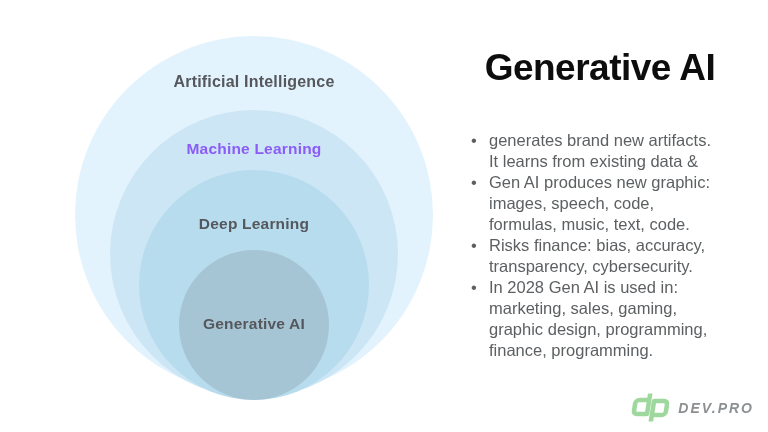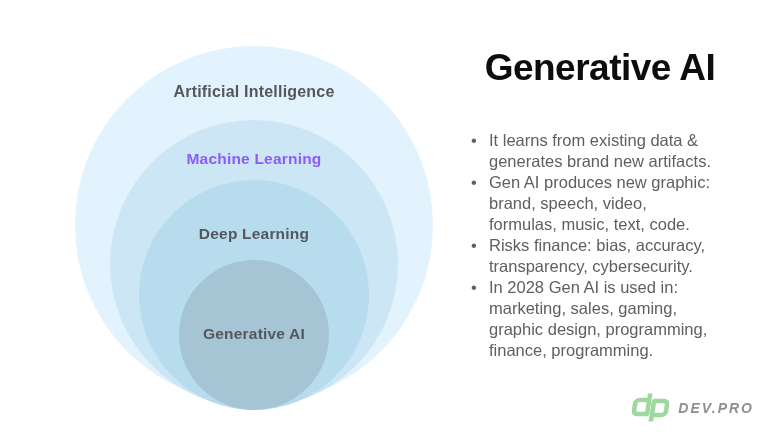--- a/index.html
+++ b/index.html
@@ -6,21 +6,21 @@
   .slide {
     position: relative;
     width: 768px;
     height: 432px;
     background: #ffffff;
     overflow: hidden;
     font-family: "Liberation Sans", sans-serif;
   }
 
   
-  .diagram { position: absolute; left: 0; top: 12px; width: 440px; height: 372px; }
+  .diagram { position: absolute; left: 0; top: 2px; width: 440px; height: 372px; }
   .ring { position: absolute; border-radius: 50%; }
   .ring-ai  { left: 75px;  top: 34px;  width: 358px; height: 358px; }
   .ring-ml  { left: 110px; top: 108px; width: 288px; height: 288px; }
   .ring-dl  { left: 139px; top: 168px; width: 230px; height: 230px; }
   .ring-gen { left: 179px; top: 248px; width: 150px; height: 150px; }
   .ring-label {
     position: absolute;
     left: 254px;
     transform: translateX(-50%);
     white-space: nowrap;
@@ -96,26 +96,26 @@
     <div class="ring-label lbl-ml" style="color: #8b5cf6;">Machine Learning</div>
     <div class="ring-label lbl-dl" style="color: rgb(85, 87, 92);">Deep Learning</div>
     <div class="ring-label lbl-gen" style="color: rgb(85, 87, 92);">Generative AI</div>
   </div>
 
   <div class="panel">
     <h1 class="panel-title" style="color: rgb(13, 13, 13);">Generative AI</h1>
 
     <ul class="bullets" style="color: rgb(93, 96, 98);">
       <li>
+        <span class="line">generates brand new artifacts.</span>
         <span class="line">It learns from existing data &amp;</span>
-        <span class="line">generates brand new artifacts.</span>
       </li>
       <li>
         <span class="line">Gen AI produces new graphic:</span>
-        <span class="line">brand, speech, video,</span>
+        <span class="line">images, speech, code,</span>
         <span class="line">formulas, music, text, code.</span>
       </li>
       <li>
         <span class="line">Risks finance: bias, accuracy,</span>
         <span class="line">transparency, cybersecurity.</span>
       </li>
       <li>
         <span class="line">In 2028 Gen AI is used in:</span>
         <span class="line">marketing, sales, gaming,</span>
         <span class="line">graphic design, programming,</span>

